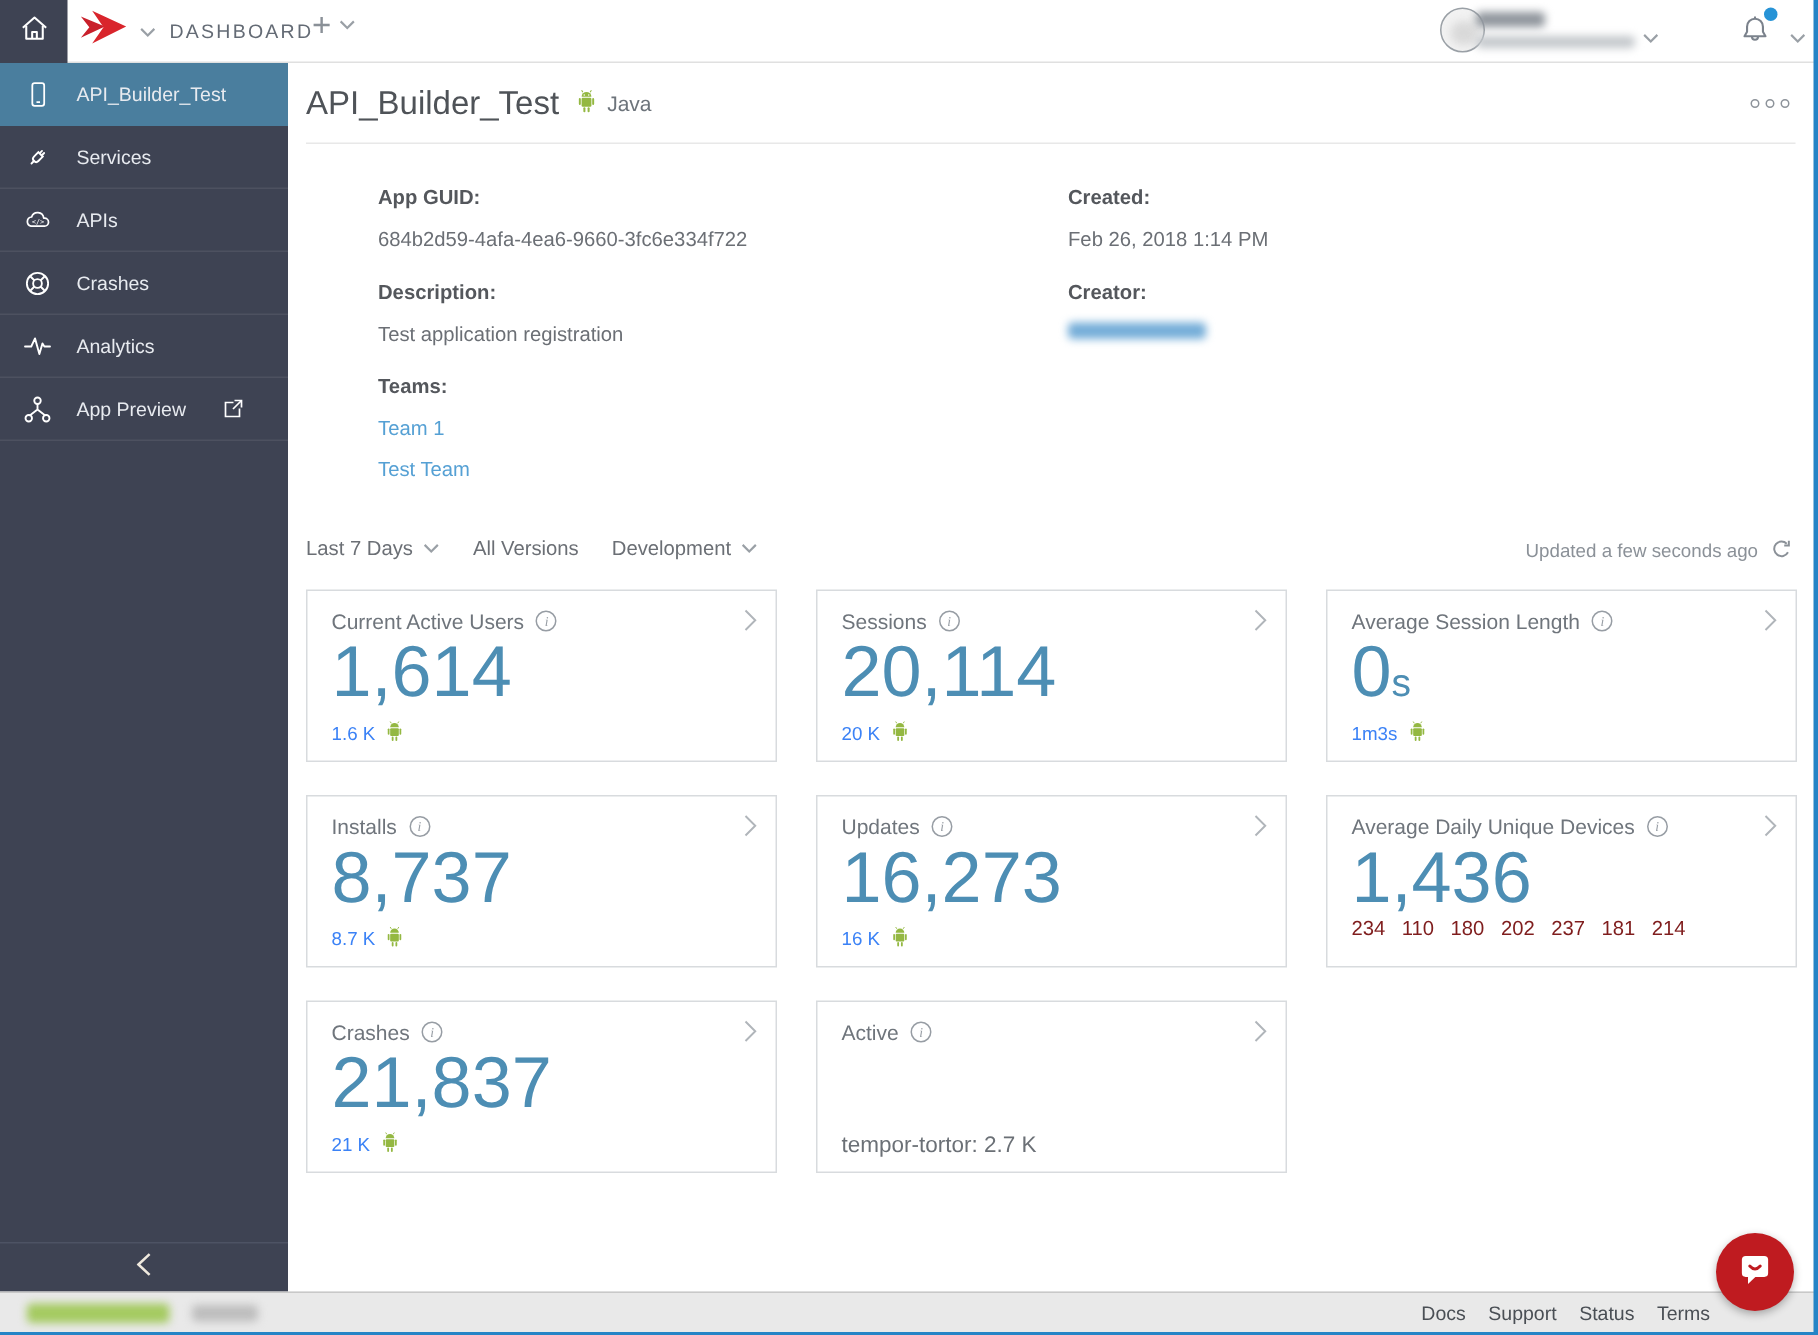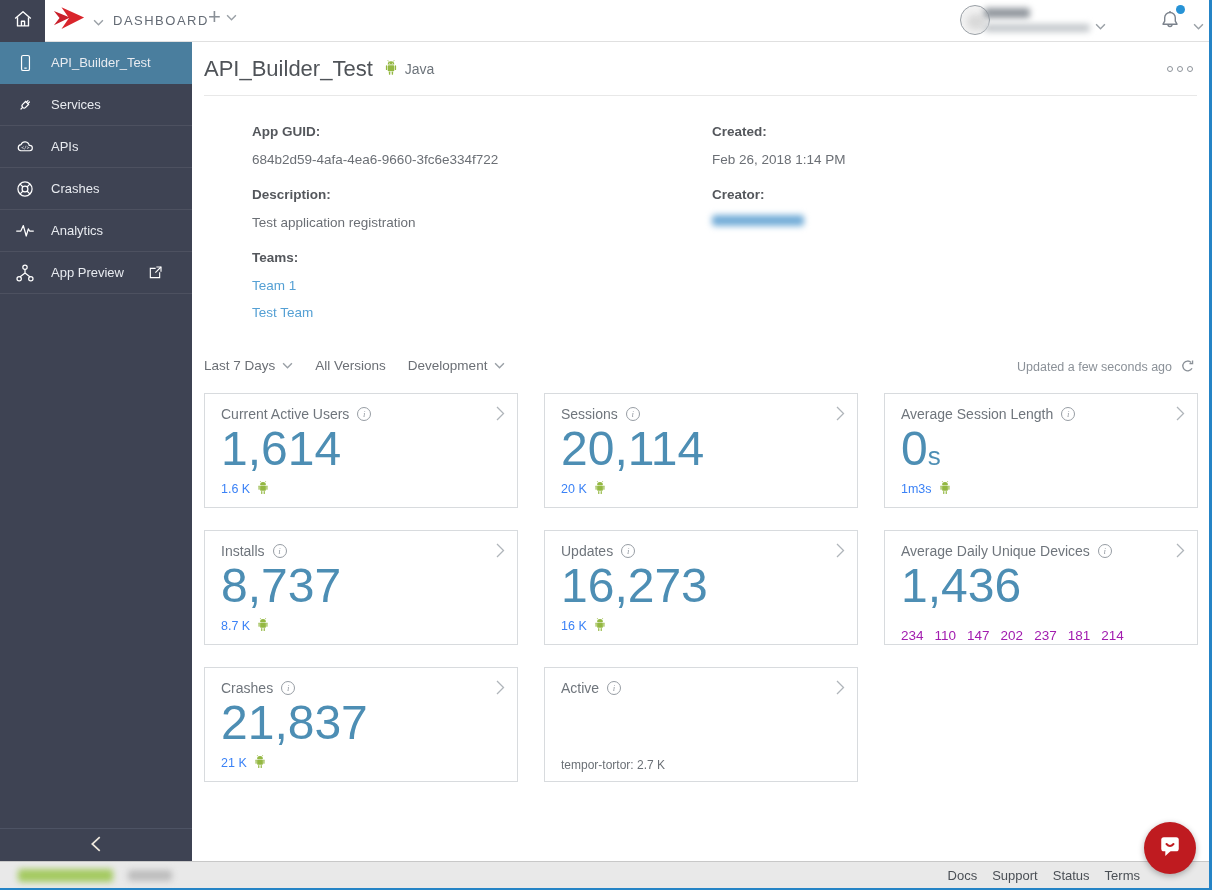--- a/index.html
+++ b/index.html
@@ -58,22 +58,22 @@
   
   .cards { position:absolute; left:12px; top:351px; display:grid; grid-template-columns:repeat(3,314px); grid-auto-rows:115px; column-gap:26px; row-gap:22px; }
   .card { position:relative; border:1px solid #d8dbde; background:#fff; padding:12px 16px; cursor:pointer; }
   .card-head { display:flex; align-items:center; gap:8px; font-size:14px; color:#6f757c; }
   .info-icon { width:14px; height:14px; border:1px solid #979da4; border-radius:50%; color:#979da4; font-size:9px; font-family:"Liberation Serif", serif; font-style:italic; display:inline-flex; align-items:center; justify-content:center; cursor:pointer; flex:0 0 auto; }
   .card-chev { position:absolute; right:12px; top:12px; }
   .card-value { margin-top:3px; font-size:48px; font-weight:200; color:#4d8eb4; line-height:1.0; letter-spacing:0px; }
   .value-suffix { font-size:26px; }
   .card-sub { position:absolute; left:16px; bottom:9px; display:flex; align-items:center; gap:6px; font-size:12.5px; }
   .sub-green { color:#3b82f6; }
-  .sub-gray { color:#6b7076; font-size:12px; }
-  .daily-values { position:absolute; left:16px; bottom:1px; display:flex; gap:11px; font-size:13.5px; color:#a21caf; }
+  .sub-gray { color:#6b7076; font-size:15px; }
+  .daily-values { position:absolute; left:16px; bottom:18px; display:flex; gap:11px; font-size:13.5px; color:#7f1d1d; }
 
   
   .footer { position:absolute; left:0; right:0; bottom:2px; height:27px; background:#e9e9e9; border-top:1px solid #c8c8c8; z-index:6; }
   .footer-blob-green { position:absolute; left:18px; top:7px; width:95px; height:13px; background:#a4ca60; }
   .footer-blob-gray { position:absolute; left:128px; top:8px; width:44px; height:11px; background:#bdbdbd; }
   .footer-links { position:absolute; right:72px; top:6px; display:flex; gap:15px; font-size:13px; color:#4a4f55; }
   .footer-link { cursor:pointer; }
   .edge-right { position:absolute; right:0; top:0; width:3px; height:890px; background:#2584c6; z-index:7; }
   .edge-bottom { position:absolute; left:0; bottom:0; width:1212px; height:2px; background:#2584c6; z-index:7; }
 
@@ -447,21 +447,21 @@
         </div>
         <span class="card-chev">
           <svg width="9" height="15" viewBox="0 0 9 15" fill="none" stroke="#b0b5ba" stroke-width="1.3">
               <polyline points="1,1 7.5,7.5 1,14"></polyline>
             </svg>
         </span>
         <div class="card-value">1,436</div>
         <div class="daily-values">
           <span>234</span>
           <span>110</span>
-          <span>147</span>
+          <span>180</span>
           <span>202</span>
           <span>237</span>
           <span>181</span>
           <span>214</span>
         </div>
       </div>
 
       <div class="card">
         <div class="card-head">
           <span>Crashes</span>

